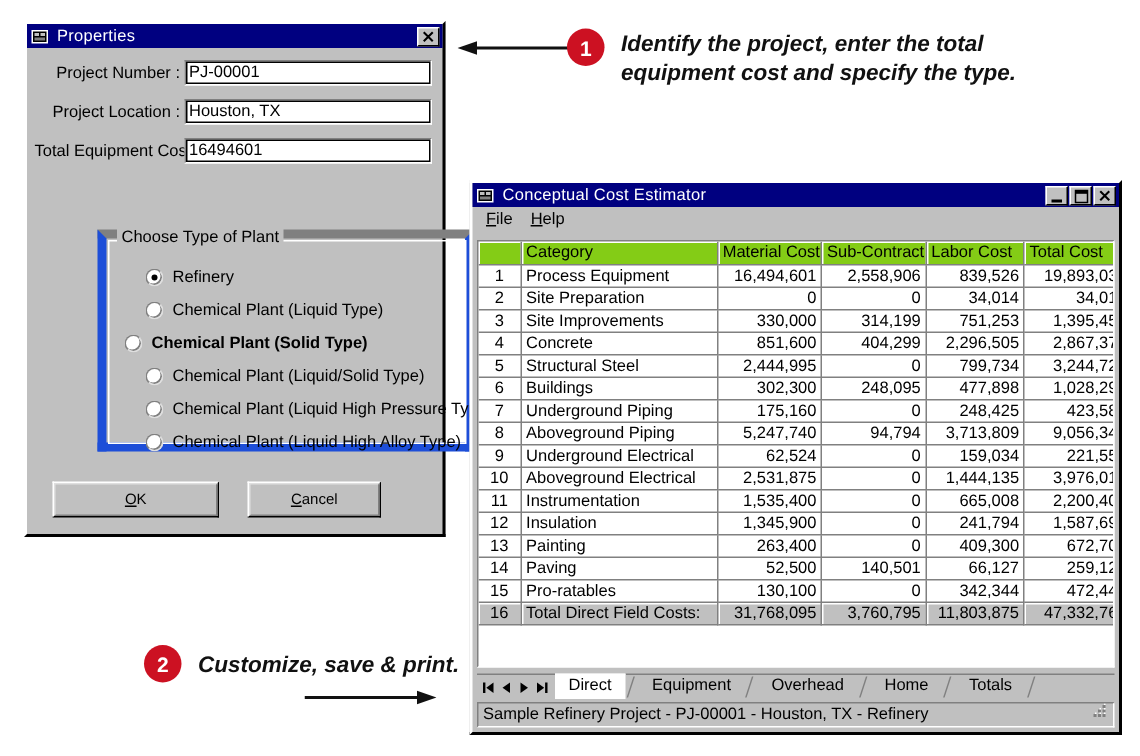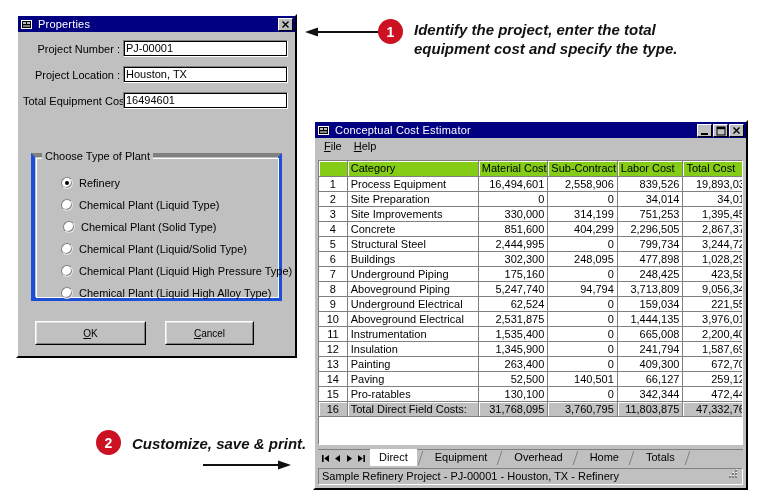--- a/index.html
+++ b/index.html
@@ -58,23 +58,24 @@
     outline:1px solid #000000;outline-offset:-2px;
     box-sizing:border-box;
     height:17px;line-height:15px;font-size:11px;color:#000;
     padding:0 2px;overflow:hidden;white-space:nowrap;
   }
   .textbox.sel-hl{padding:0;}
   .textbox.sel-hl span{background:#000080;color:#ffffff;padding:0 1px;display:inline-block;line-height:15px;}
 
   .groupbox{
     position:absolute;
-    border:4px solid #1d4ed8;
+    border:6px solid #1d4ed8;
     border-top-color:#808080;
     box-sizing:border-box;
+    margin-left:34px;
   }
   .groupbox .gb-hl{
     position:absolute;left:1px;top:1px;right:-1px;bottom:-1px;
     border:1px solid #ffffff;border-top-color:#ffffff;
     pointer-events:none;box-sizing:border-box;
   }
   .gb-title{
     position:absolute;left:7px;top:-7px;background:#c0c0c0;
     padding:0 3px;font-size:11px;color:#000;z-index:2;white-space:nowrap;
   }
@@ -244,21 +245,21 @@
     <span class="gb-title">Choose Type of Plant</span>
 
     <div class="radio-row" style="left:26px;top:19px;">
       <span class="radio checked"></span>
       <span class="radio-label">Refinery</span>
     </div>
     <div class="radio-row" style="left:26px;top:41px;">
       <span class="radio"></span>
       <span class="radio-label">Chemical Plant (Liquid Type)</span>
     </div>
-    <div class="radio-row" style="left:28px;top:63px;">
+    <div class="radio-row" style="left:12px;top:63px;font-weight:bold;">
       <span class="radio"></span>
       <span class="radio-label">Chemical Plant (Solid Type)</span>
     </div>
     <div class="radio-row" style="left:26px;top:85px;">
       <span class="radio"></span>
       <span class="radio-label">Chemical Plant (Liquid/Solid Type)</span>
     </div>
     <div class="radio-row" style="left:26px;top:107px;">
       <span class="radio"></span>
       <span class="radio-label">Chemical Plant (Liquid High Pressure Type)</span>

